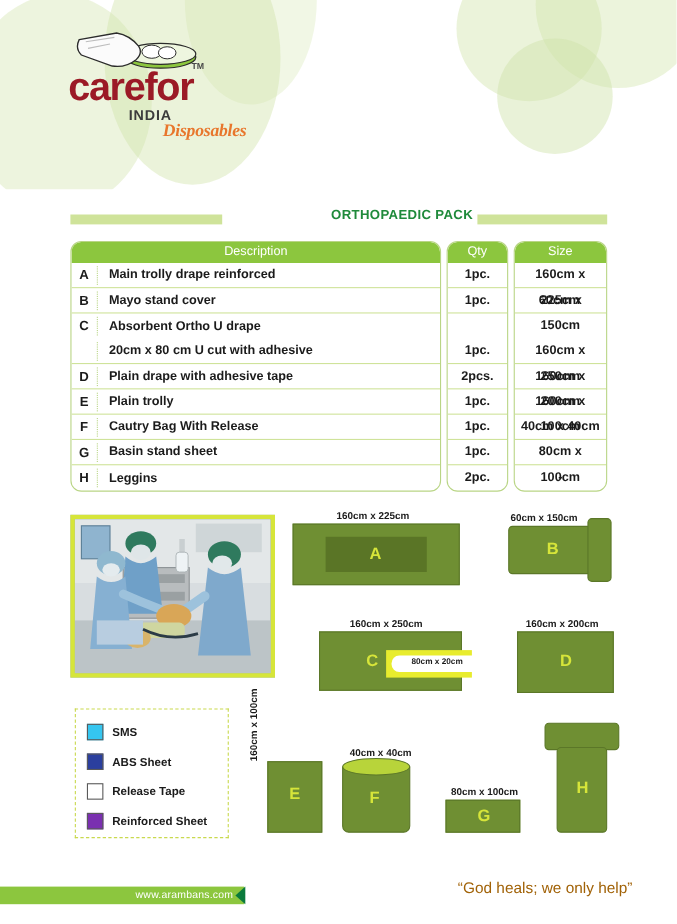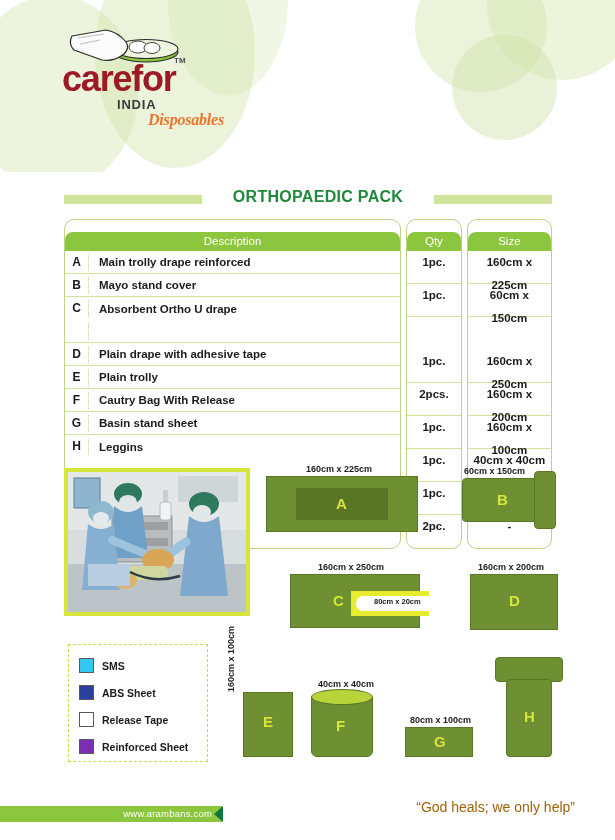--- a/index.html
+++ b/index.html
@@ -99,22 +99,22 @@
   .title-bar-r {
     position: absolute;
     left: 434px; top: 7px;
     width: 118px; height: 9px;
     background: #cfe39a;
   }
   .title-text {
     position: absolute;
     left: 206px; top: 0px;
     width: 224px;
-    text-align: center;
-    font-size: 16px;
+    text-align: right;
+    font-size: 12px;
     font-weight: bold;
     color: #1f8a3b;
     letter-spacing: 0.3px;
   }
 
   
   .table-wrap {
     position: absolute;
     left: 64px; top: 219px;
     width: 488px;
@@ -132,24 +132,23 @@
   .col-size { width: 86px; }
 
   .col-head {
     height: 19px;
     line-height: 19px;
     background: #8cc63e;
     color: #ffffff;
     text-align: center;
     font-size: 11.5px;
     border-radius: 8px 8px 0 0;
-    margin-top: 12px;
   }
   .cell {
-    height: 33px;
+    height: 23px;
     line-height: 23px;
     font-size: 11.5px;
     color: #1b1b1b;
     font-weight: bold;
     border-bottom: 1px solid #cfe39a;
     box-sizing: border-box;
     padding: 0 4px;
   }
   .cell:last-child { border-bottom: none; }
   .cell-center { text-align: center; }
@@ -326,20 +325,21 @@
       <div class="desc-row">
         <span class="desc-letter">B</span>
         <span class="desc-text">Mayo stand cover</span>
       </div>
       <div class="desc-row" style="border-bottom:none;">
         <span class="desc-letter">C</span>
         <span class="desc-text">Absorbent Ortho U drape</span>
       </div>
       <div class="desc-row">
         <span class="desc-letter blank"></span>
+        <span class="desc-text">20cm x 80 cm U cut with adhesive</span>
       </div>
       <div class="desc-row">
         <span class="desc-letter">D</span>
         <span class="desc-text">Plain drape with adhesive tape</span>
       </div>
       <div class="desc-row">
         <span class="desc-letter">E</span>
         <span class="desc-text">Plain trolly</span>
       </div>
       <div class="desc-row">

